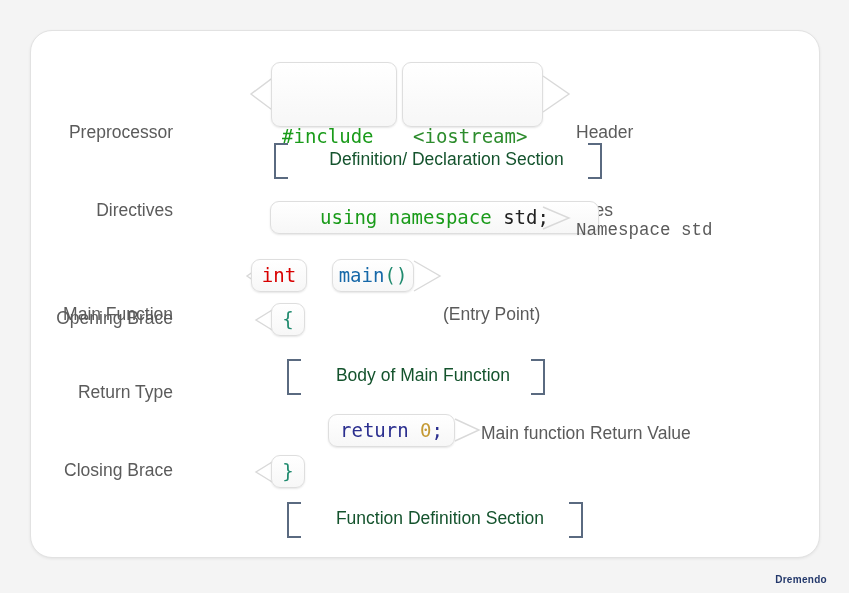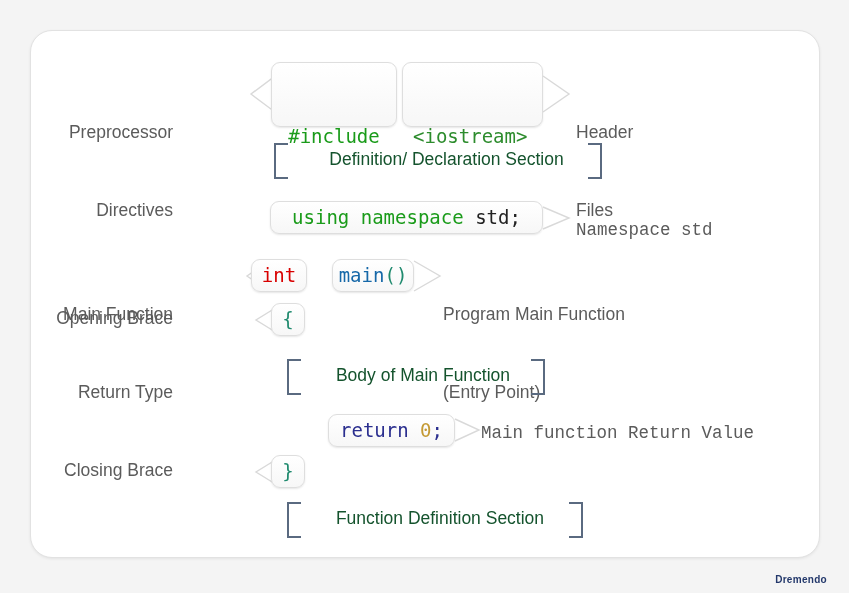--- a/index.html
+++ b/index.html
@@ -45,21 +45,21 @@
     line-height:27px;
     display:flex;
     align-items:center;
     justify-content:center;
     box-sizing:border-box;
     white-space:pre;
   }
   .chip.multiline{display:block;padding:6px 10px;text-align:left;}
 
   
-  .t-green {color:#1a9b1a;text-align:center;}
+  .t-green {color:#1a9b1a;}
   .t-dgreen{color:#2d8c2d;}
   .t-black {color:#222222;}
   .t-red   {color:#d80000;}
   .t-blue  {color:#1668a8;}
   .t-teal  {color:#1f8a6e;}
   .t-navy  {color:#2b2f8f;}
   .t-gold  {color:#c49a34;}
 
   
   .tail{position:absolute;pointer-events:none;}
@@ -130,21 +130,21 @@
     </div>
   </div>
 
   <div class="row">
     <div class="brk left" style="left:243px;top:112px;height:36px;"></div>
     <div class="grp-text" style="left:263px;top:118px;width:305px;">Definition/ Declaration Section</div>
     <div class="brk right" style="left:557px;top:112px;height:36px;"></div>
   </div>
 
   <div class="row">
-    <div class="chip" style="left:239px;top:170px;width:273px;height:33px;">
+    <div class="chip" style="left:239px;top:170px;width:329px;height:33px;">
       <span class="t-green">using namespace</span><span class="t-black"> std;</span>
     </div>
 
     <svg class="tail" style="left:510px;top:174px;" width="30" height="26" viewBox="0 0 30 26">
       <path d="M2 2 L28 13 L2 24" fill="none" stroke="#d9d9d9" stroke-width="1.4"></path>
     </svg>
 
     <div class="lbl" style="position:absolute;left:545px;top:186px;width:220px;font-family:Liberation Mono, monospace;">Namespace std</div>
   </div>
 
@@ -164,21 +164,20 @@
 
     <div class="chip" style="left:301px;top:228px;width:82px;height:33px;">
       <span class="t-blue">main</span><span class="t-teal">()</span>
     </div>
 
     <svg class="tail" style="left:381px;top:228px;" width="30" height="34" viewBox="0 0 30 34">
       <path d="M2 2 L28 17 L2 32" fill="none" stroke="#d9d9d9" stroke-width="1.4"></path>
     </svg>
 
     <div class="lbl" style="position:absolute;left:412px;top:218px;width:260px;">
-      <div>Program Main Function</div>
       <div>(Entry Point)</div>
     </div>
   </div>
 
   <div class="row">
     <div class="lbl right-al" style="position:absolute;left:-20px;top:274px;width:162px;">Opening Brace</div>
 
     <svg class="tail" style="left:222px;top:274px;" width="25" height="30" viewBox="0 0 25 30">
       <path d="M24 2 L3 15 L24 28" fill="none" stroke="#d9d9d9" stroke-width="1.4"></path>
     </svg>
@@ -196,21 +195,21 @@
 
   <div class="row">
     <div class="chip" style="left:297px;top:383px;width:127px;height:33px;">
       <span class="t-navy">return</span><span class="t-gold"> 0</span><span class="t-navy">;</span>
     </div>
 
     <svg class="tail" style="left:422px;top:386px;" width="28" height="26" viewBox="0 0 28 26">
       <path d="M2 2 L26 13 L2 24" fill="none" stroke="#d9d9d9" stroke-width="1.4"></path>
     </svg>
 
-    <div class="lbl" style="position:absolute;left:450px;top:389px;width:280px;font-family:Liberation Mono, monospace;">Main function Return Value</div>
+    <div class="lbl" style="position:absolute;left:450px;top:389px;width:280px;">Main function Return Value</div>
   </div>
 
   <div class="row">
     <div class="lbl right-al" style="position:absolute;left:-30px;top:426px;width:172px;">Closing Brace</div>
 
     <svg class="tail" style="left:222px;top:426px;" width="25" height="30" viewBox="0 0 25 30">
       <path d="M24 2 L3 15 L24 28" fill="none" stroke="#d9d9d9" stroke-width="1.4"></path>
     </svg>
 
     <div class="chip" style="left:240px;top:424px;width:34px;height:33px;">

